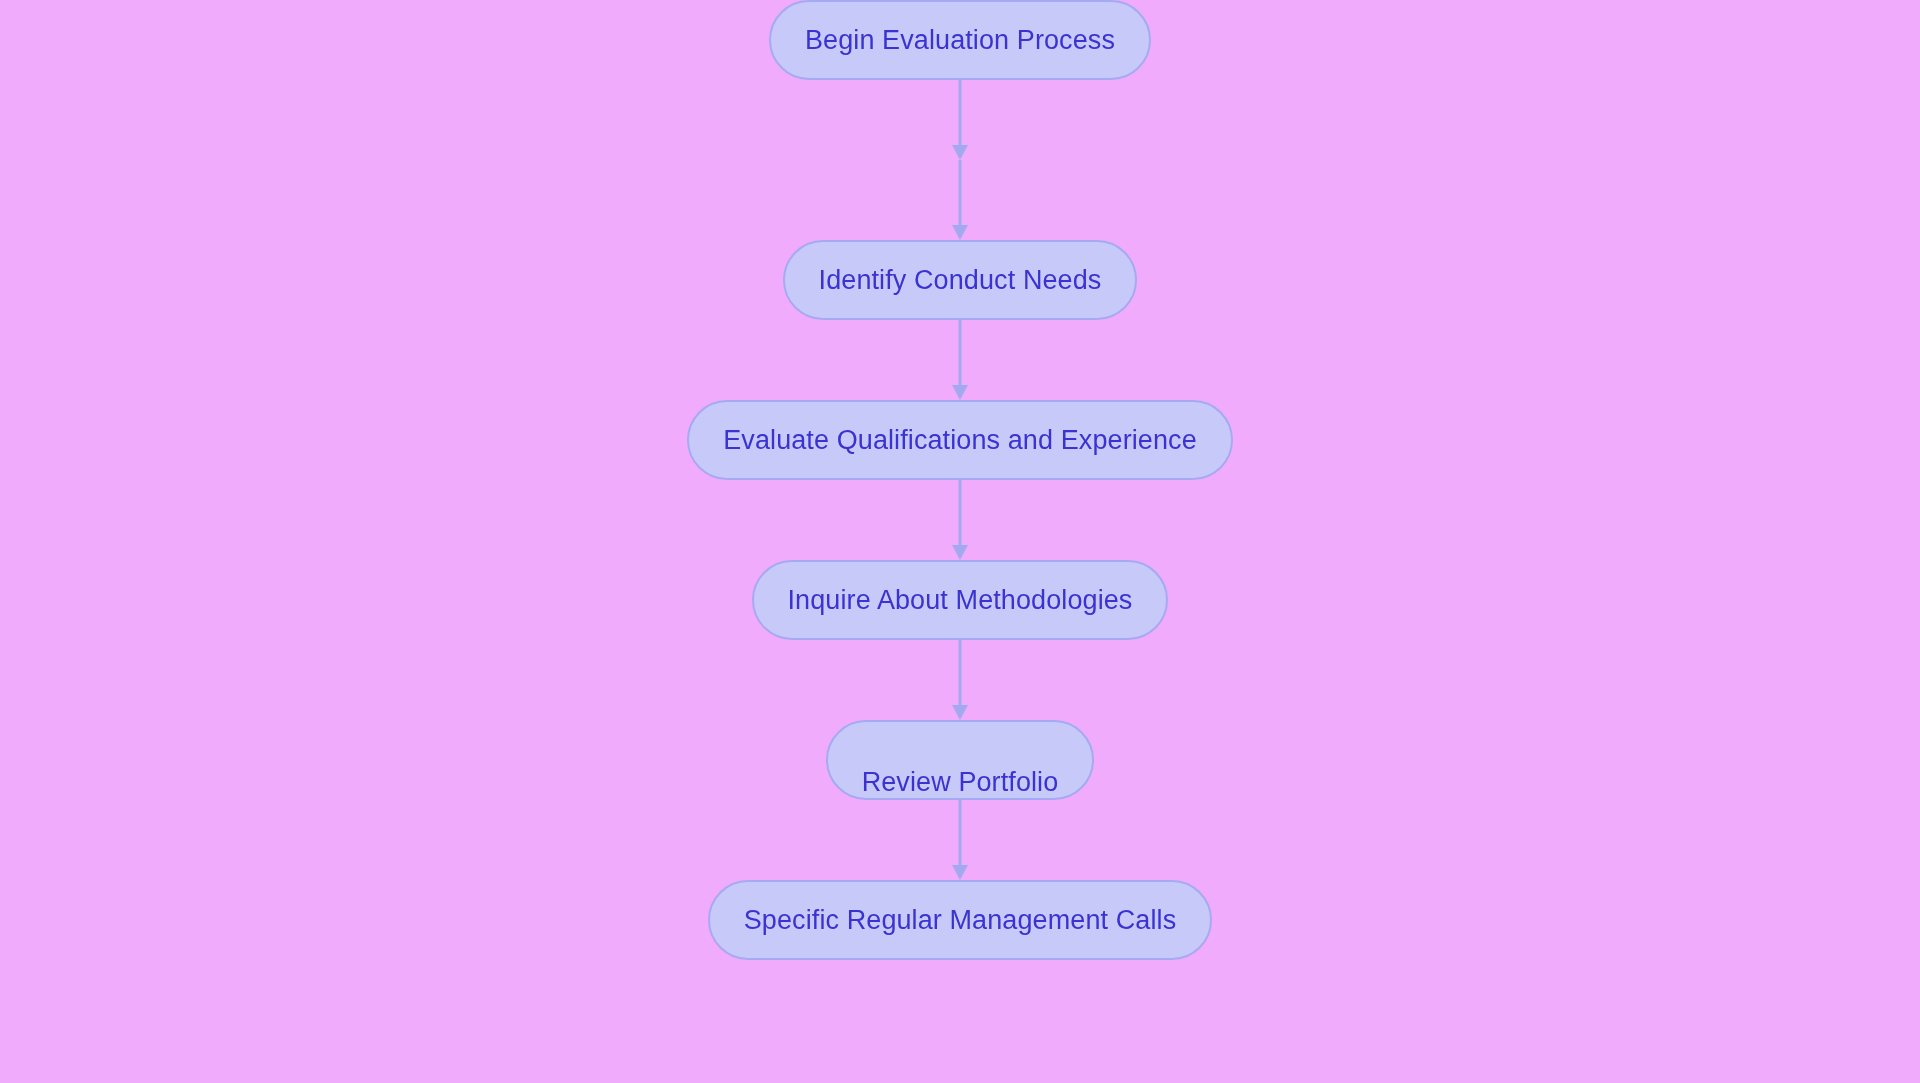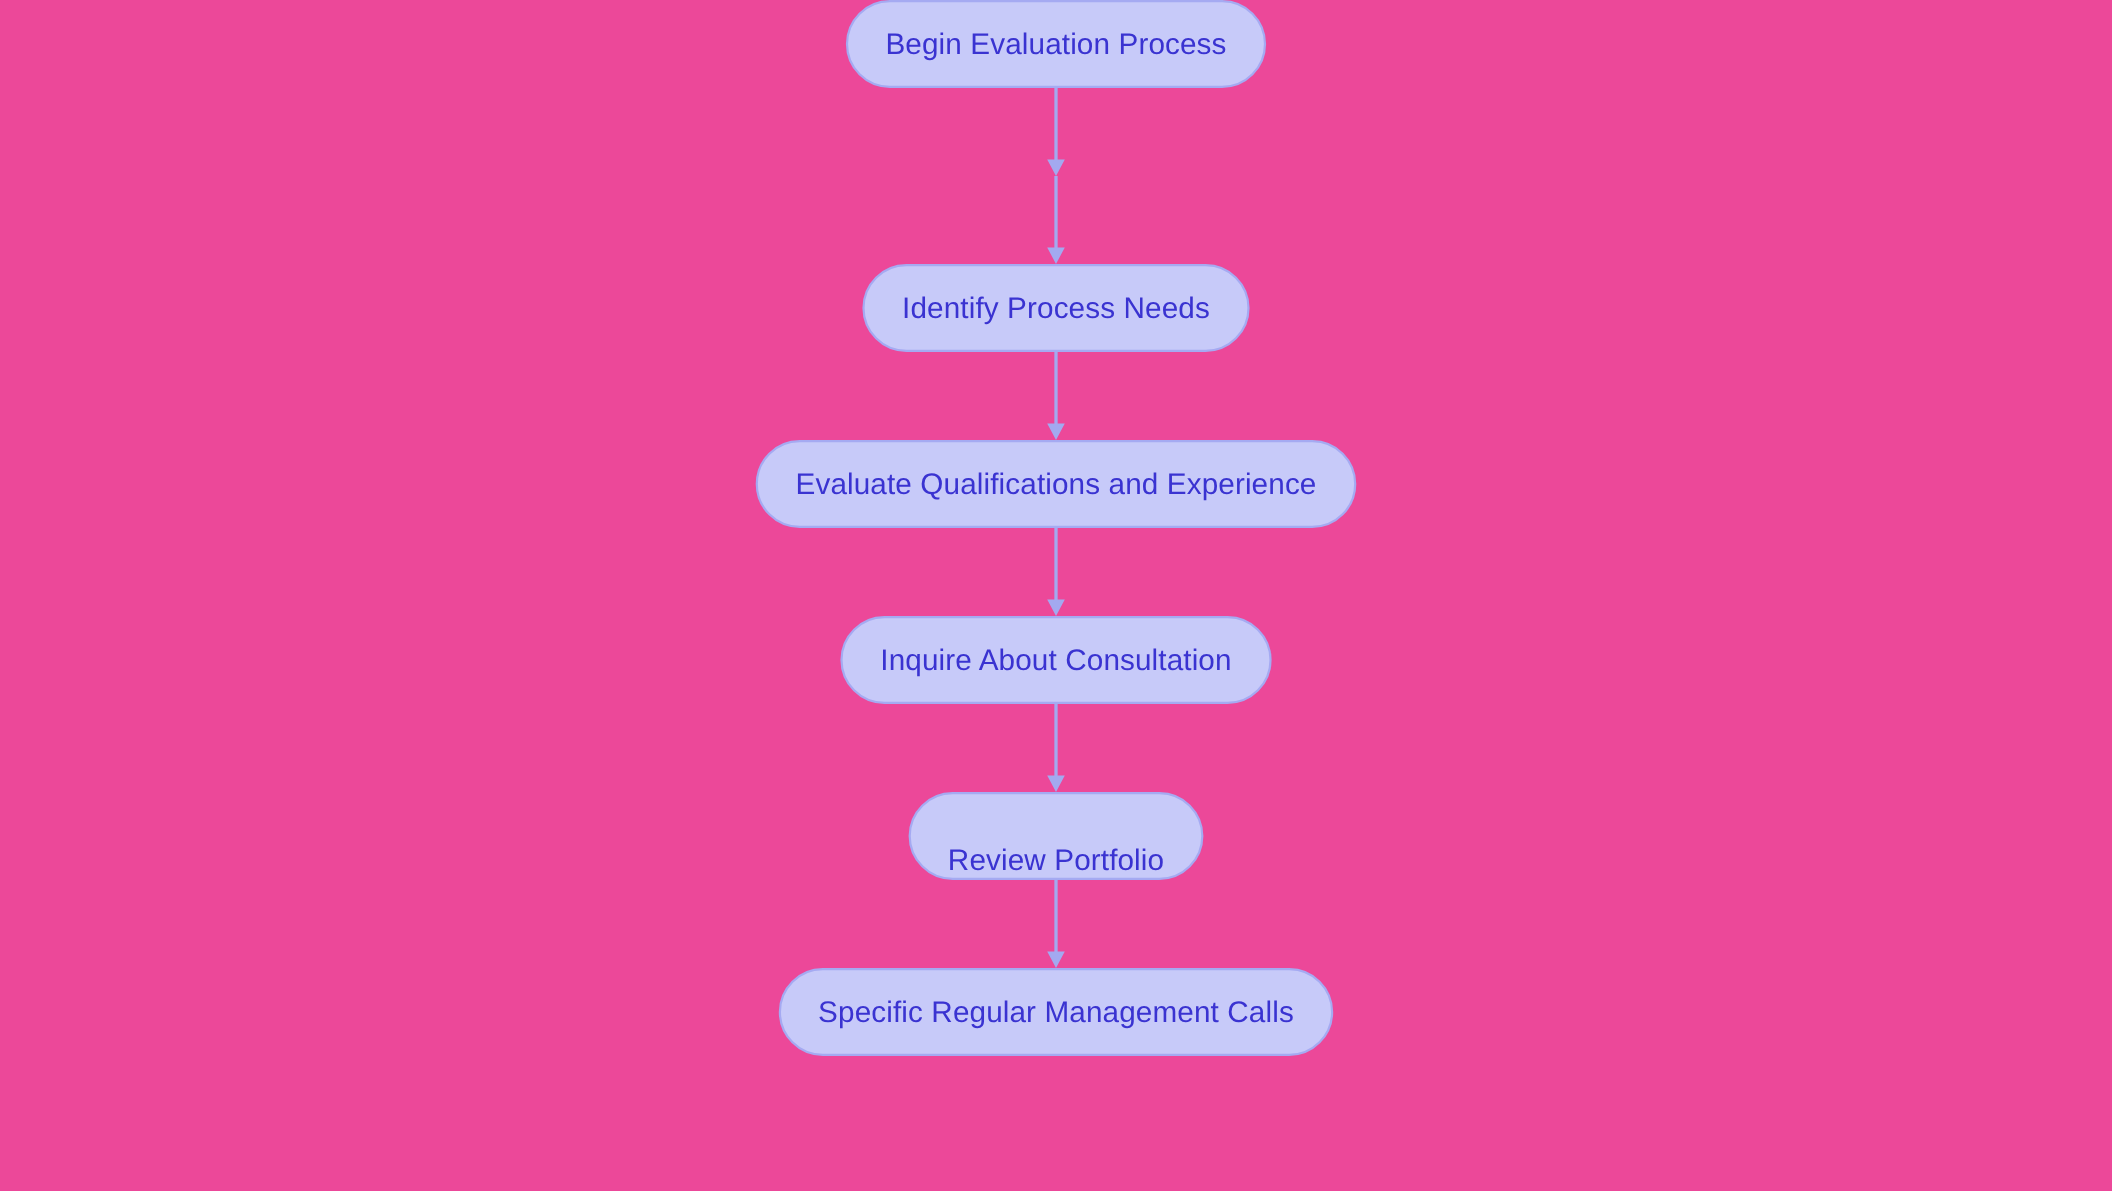--- a/index.html
+++ b/index.html
@@ -75,58 +75,58 @@
     width: 0;
     height: 0;
     border-left: 8px solid transparent;
     border-right: 8px solid transparent;
     border-top: 15px solid #a3a9f0;
   }
 </style>
 </head>
 <body>
 
-<div id="flowchart" style="background: #ec4899;">
+<div id="flowchart" style="background: #f0abfc;">
   <div class="flow-column">
 
     <div class="node" style="background: rgb(199, 202, 249); border-color: rgb(165, 170, 242); color: rgb(58, 51, 209);">
       <span>Begin Evaluation Process</span>
     </div>
 
     <div class="connector">
       <div class="line" style="background: rgb(163, 169, 240);"></div>
       <div class="head" style="border-top-color: rgb(163, 169, 240);"></div>
     </div>
 
 
     <div class="connector">
       <div class="line" style="background: rgb(163, 169, 240);"></div>
       <div class="head" style="border-top-color: rgb(163, 169, 240);"></div>
     </div>
 
     <div class="node" style="background: rgb(199, 202, 249); border-color: rgb(165, 170, 242); color: rgb(58, 51, 209);">
-      <span>Identify Process Needs</span>
+      <span>Identify Conduct Needs</span>
     </div>
 
     <div class="connector">
       <div class="line" style="background: rgb(163, 169, 240);"></div>
       <div class="head" style="border-top-color: rgb(163, 169, 240);"></div>
     </div>
 
     <div class="node" style="background: rgb(199, 202, 249); border-color: rgb(165, 170, 242); color: rgb(58, 51, 209);">
       <span>Evaluate Qualifications and Experience</span>
     </div>
 
     <div class="connector">
       <div class="line" style="background: rgb(163, 169, 240);"></div>
       <div class="head" style="border-top-color: rgb(163, 169, 240);"></div>
     </div>
 
     <div class="node" style="background: rgb(199, 202, 249); border-color: rgb(165, 170, 242); color: rgb(58, 51, 209);">
-      <span>Inquire About Consultation</span>
+      <span>Inquire About Methodologies</span>
     </div>
 
     <div class="connector">
       <div class="line" style="background: rgb(163, 169, 240);"></div>
       <div class="head" style="border-top-color: rgb(163, 169, 240);"></div>
     </div>
 
     <div class="node" style="background: rgb(199, 202, 249); border-color: rgb(165, 170, 242); color: rgb(58, 51, 209); align-items: flex-end;">
       <span>Review Portfolio</span>
     </div>

